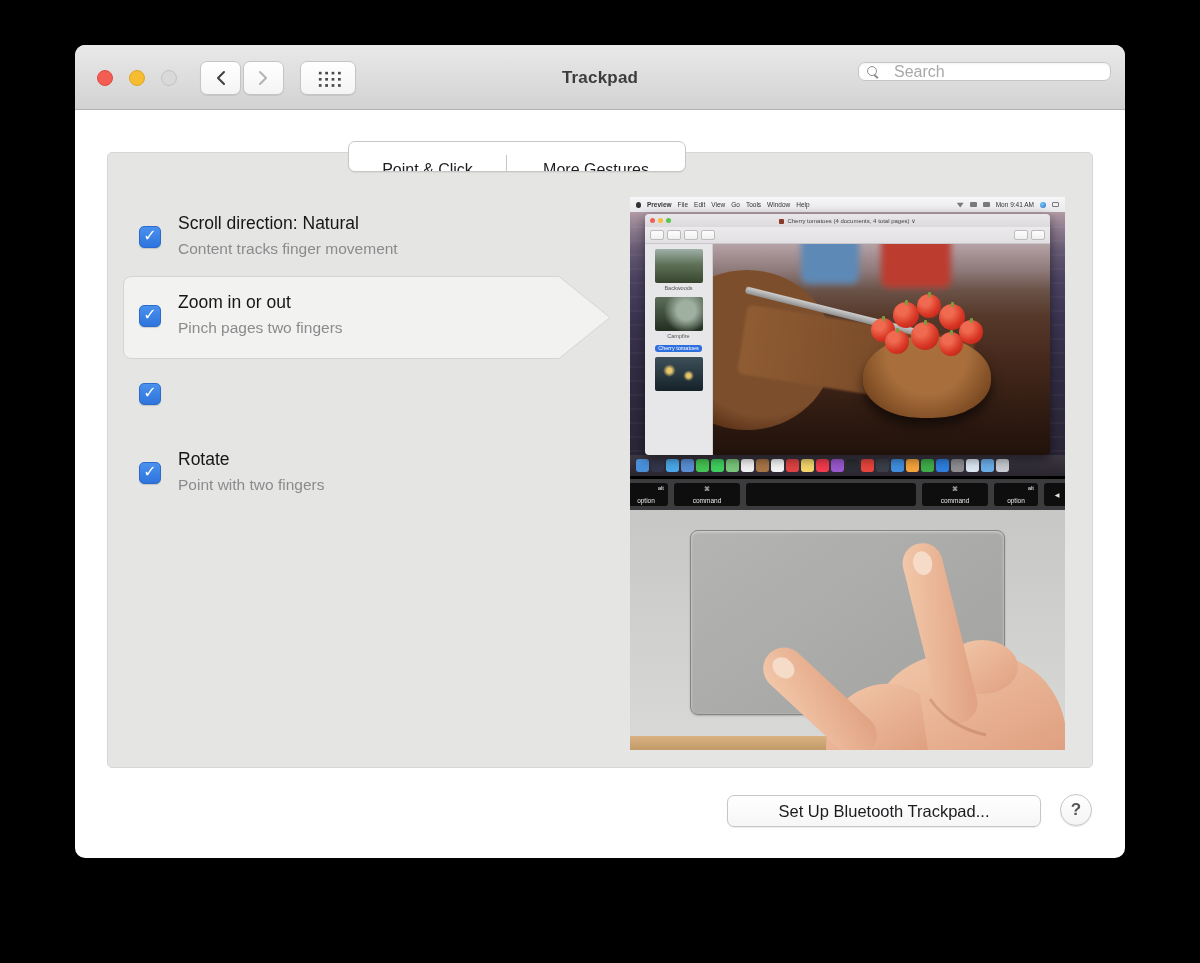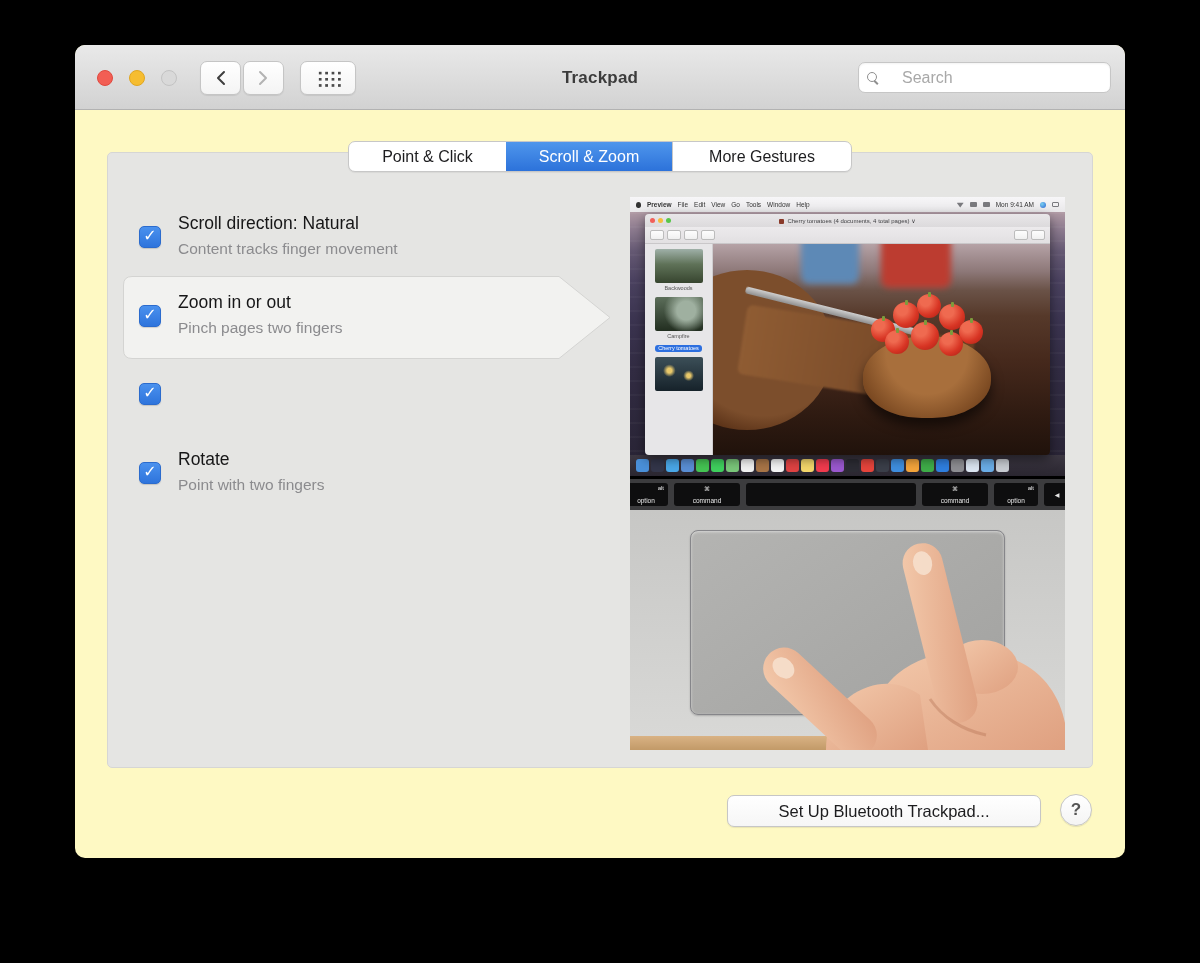--- a/index.html
+++ b/index.html
@@ -1,45 +1,45 @@
 <!DOCTYPE html>
 <html><head>
 <meta charset="utf-8">
 <style>
   * { margin:0; padding:0; box-sizing:border-box; }
   html,body { width:1200px; height:963px; background:#000; font-family:"Liberation Sans","DejaVu Sans",sans-serif; overflow:hidden; }
   .stage { position:relative; width:1200px; height:963px; background:#000; }
 
   
-  .window { position:absolute; left:75px; top:45px; width:1050px; height:813px; background:#fef9c3; border-radius:10px; overflow:hidden; box-shadow:0 22px 70px rgba(0,0,0,.65); }
+  .window { position:absolute; left:75px; top:45px; width:1050px; height:813px; background:#ffffff; border-radius:10px; overflow:hidden; box-shadow:0 22px 70px rgba(0,0,0,.65); }
 
   
   .titlebar { position:absolute; left:0; top:0; width:100%; height:65px; background:linear-gradient(#e9e9e9,#d2d2d2); border-bottom:1px solid #b2b2b2; }
   .traffic { position:absolute; left:22px; top:25px; display:flex; gap:16px; }
   .tl { width:16px; height:16px; border-radius:50%; display:inline-block; }
   .tl.red    { background:#f25e54; border:1px solid #e0493f; }
   .tl.yellow { background:#f6bd30; border:1px solid #e0a621; }
   .tl.gray   { background:#d9d9d9; border:1px solid #c3c3c3; }
   .navbtn { position:absolute; top:16px; width:41px; height:34px; background:linear-gradient(#ffffff,#f4f4f4); border:1px solid #c5c5c5; border-radius:7px; display:flex; align-items:center; justify-content:center; box-shadow:0 1px 1px rgba(0,0,0,.08); }
   .navbtn.back { left:125px; }
   .navbtn.fwd  { left:168px; }
   .gridbtn { position:absolute; left:225px; top:16px; width:56px; height:34px; background:linear-gradient(#ffffff,#f4f4f4); border:1px solid #c5c5c5; border-radius:7px; display:flex; align-items:center; justify-content:center; box-shadow:0 1px 1px rgba(0,0,0,.08); }
   .grid-icon { width:25px; height:18px; background-image:radial-gradient(circle,#4b4b4b 1.4px,transparent 1.7px); background-size:6.4px 6.2px; background-position:1px 1px; }
   .wtitle { position:absolute; left:0; right:0; top:23px; text-align:center; font-size:17px; font-weight:700; color:#3c3c3c; letter-spacing:.2px; }
-  .search { position:absolute; left:783px; top:17px; width:253px; height:31px; background:#fff; border:1px solid #c6c6c6; border-radius:7px; display:flex; align-items:center; padding:4px 8px; gap:23px; box-shadow:inset 0 1px 2px rgba(0,0,0,.05); }
+  .search { position:absolute; left:783px; top:17px; width:253px; height:19px; background:#fff; border:1px solid #c6c6c6; border-radius:7px; display:flex; align-items:center; padding:4px 8px; gap:15px; box-shadow:inset 0 1px 2px rgba(0,0,0,.05); }
   .mag { position:relative; width:12px; height:12px; flex:0 0 auto; }
   .mag::before { content:""; position:absolute; left:0; top:0; width:8px; height:8px; border:1.6px solid #8f8f8f; border-radius:50%; }
   .mag::after { content:""; position:absolute; left:8px; top:8px; width:5px; height:1.7px; background:#8f8f8f; transform:rotate(45deg); transform-origin:0 0; }
   .search input { border:none; outline:none; flex:1; font-size:16px; color:#333; background:transparent; font-family:inherit; }
   .search input::placeholder { color:#a8a8a8; }
 
   
   .pane { position:absolute; left:32px; top:107px; width:986px; height:616px; background:#e5e5e3; border:1px solid #d6d6d4; border-radius:5px; }
   .tabs { position:absolute; left:273px; top:96px; height:31px; display:flex; background:#fff; border:1px solid #c7c7c7; border-radius:7px; overflow:hidden; box-shadow:0 1px 1px rgba(0,0,0,.06); }
-  .tab { height:100%; display:flex; align-items:center; justify-content:center; font-size:16px; color:#1d1d1f; cursor:default; }
+  .tab { height:100%; display:flex; align-items:center; justify-content:center; font-size:16px; color:#1d1d1f; cursor:default;margin-top:13px; }
   .tab + .tab { border-left:1px solid #c7c7c7; }
   .tab.t1 { width:157px; }
   .tab.t2 { width:166px; }
   .tab.t3 { width:179px; }
   .tab.selected { background:linear-gradient(#4f96ec,#2c72da); color:#fff; border-left:none; }
 
   
   .callout { position:absolute; left:48px; top:231px; width:488px; height:83px; }
 
   
@@ -157,21 +157,20 @@
       <div class="search">
         <span class="mag"></span>
         <input type="text" placeholder="Search" style="">
       </div>
     </div>
 
     <div class="pane"></div>
 
     <div class="tabs">
       <div class="tab t1">Point &amp; Click</div>
-      <div class="tab t2 selected">Scroll &amp; Zoom</div>
       <div class="tab t3">More Gestures</div>
     </div>
 
     <svg class="callout" viewBox="0 0 488 83">
       <path d="M9,0.5 H436 L487,41.5 L436,82.5 H9 Q0.5,82.5 0.5,74 V9 Q0.5,0.5 9,0.5 Z" fill="#f2f2f0" stroke="#d4d4d2" stroke-width="1"></path>
     </svg>
 
     <div class="row r1">
       <span class="cb">
           <span class="check">✓</span>

